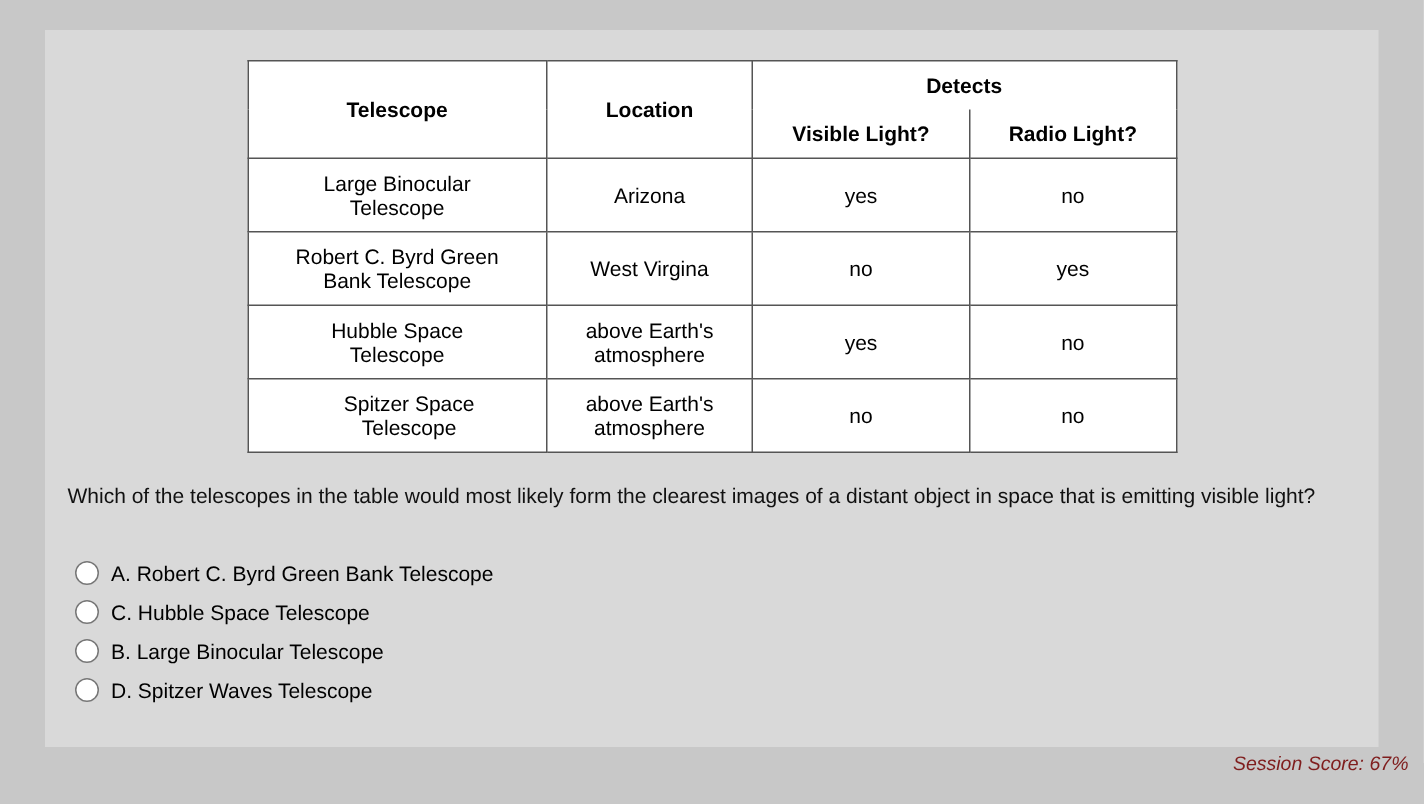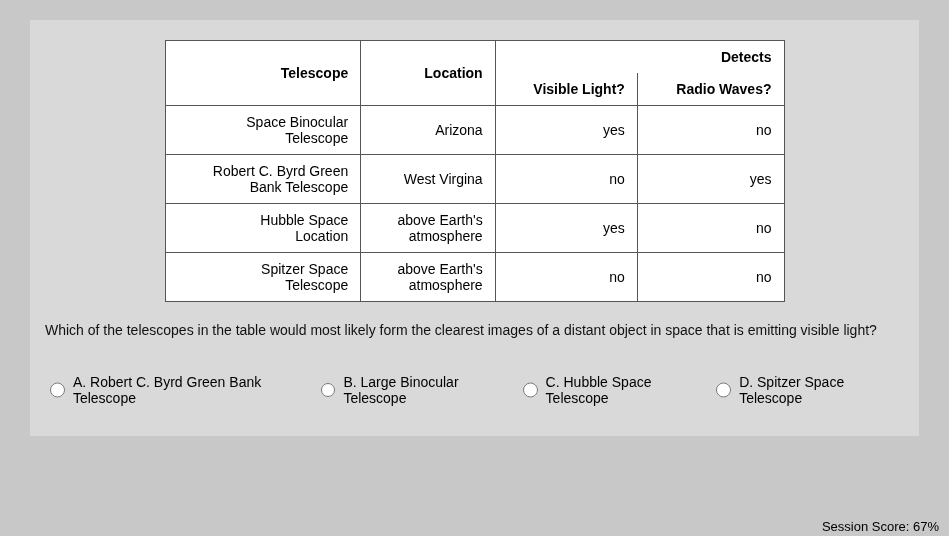--- a/index.html
+++ b/index.html
@@ -24,99 +24,100 @@
       margin-bottom: 18px;
     }
     table {
       border-collapse: collapse;
       background: white;
       width: 620px;
     }
     table th, table td {
       border: 1px solid #555;
       padding: 8px 12px;
-      text-align: right;
+      text-align: center;
       font-size: 14px;
       vertical-align: middle;
     }
     table th {
       font-weight: bold;
       font-size: 14px;
       background: white;
     }
     .question-text {
       font-size: 14px;
       line-height: 1.5;
       margin-bottom: 32px;
       color: #111;
       padding: 0 5px;
       max-width: 860px;
     }
     .options {
       display: flex;
-      flex-direction: row;
+      flex-direction: column;
       gap: 10px;
       padding: 0 10px;
       margin-top: 33px;
     }
     .option {
       display: flex;
       align-items: center;
       gap: 8px;
       font-size: 14px;
       cursor: pointer;
     }
     .option input[type="radio"] {
       width: 16px;
       height: 16px;
       cursor: pointer;
     }
     .session-score {
       position: fixed;
-      bottom: 2px;
+      bottom: 20px;
       right: 10px;
       font-size: 13px;
-      color: #000000;
+      color: #7f1d1d;
+      font-style: italic;
     }
   </style>
 </head>
 <body>
 
 <div class="content-wrapper">
   <div class="table-container">
     <table>
       <thead>
         <tr>
           <th rowspan="2">Telescope</th>
           <th rowspan="2">Location</th>
           <th colspan="2" style="border-bottom: none;">Detects</th>
         </tr>
         <tr>
           <th style="border-top: none; margin-top: 20px;">Visible Light?</th>
-          <th style="border-top: none;">Radio Waves?</th>
+          <th style="border-top: none;">Radio Light?</th>
         </tr>
       </thead>
       <tbody id="table-body">
       <tr>
-            <td style="white-space: pre-line;">Space Binocular
+            <td style="white-space: pre-line;">Large Binocular
 Telescope</td>
             <td style="white-space: pre-line;">Arizona</td>
             <td style="white-space: pre-line;">yes</td>
             <td style="white-space: pre-line;">no</td>
           </tr>
           <tr>
             <td style="white-space: pre-line;">Robert C. Byrd Green
 Bank Telescope</td>
             <td style="white-space: pre-line;">West Virgina</td>
             <td style="white-space: pre-line;">no</td>
             <td style="white-space: pre-line;">yes</td>
           </tr>
           <tr>
             <td style="white-space: pre-line;">Hubble Space
-Location</td>
+Telescope</td>
             <td style="white-space: pre-line;">above Earth's
 atmosphere</td>
             <td style="white-space: pre-line;">yes</td>
             <td style="white-space: pre-line;">no</td>
           </tr>
           <tr>
             <td style="white-space: pre-line; padding-left: 28px;">Spitzer Space
 Telescope</td>
             <td style="white-space: pre-line;">above Earth's
 atmosphere</td>
@@ -128,27 +129,27 @@
   </div>
 
   <p class="question-text">Which of the telescopes in the table would most likely form the clearest images of a distant object in space that is emitting visible light?</p>
 
   <div class="options" id="options-container">
   <div class="option">
         <input type="radio" name="answer" value="A" style="">
         <label>A.    Robert C. Byrd Green Bank Telescope</label>
       </div>
       <div class="option">
+        <input type="radio" name="answer" value="C" style="">
+        <label>C.    Hubble Space Telescope</label>
+      </div>
+      <div class="option">
         <input type="radio" name="answer" value="B" style="">
         <label>B.    Large Binocular Telescope</label>
       </div>
       <div class="option">
-        <input type="radio" name="answer" value="C" style="">
-        <label>C.    Hubble Space Telescope</label>
-      </div>
-      <div class="option">
         <input type="radio" name="answer" value="D" style="">
-        <label>D.    Spitzer Space Telescope</label>
+        <label>D.    Spitzer Waves Telescope</label>
       </div>
     </div>
 </div>
 
 <div class="session-score">Session Score: 67%</div>
 
 </body></html>

